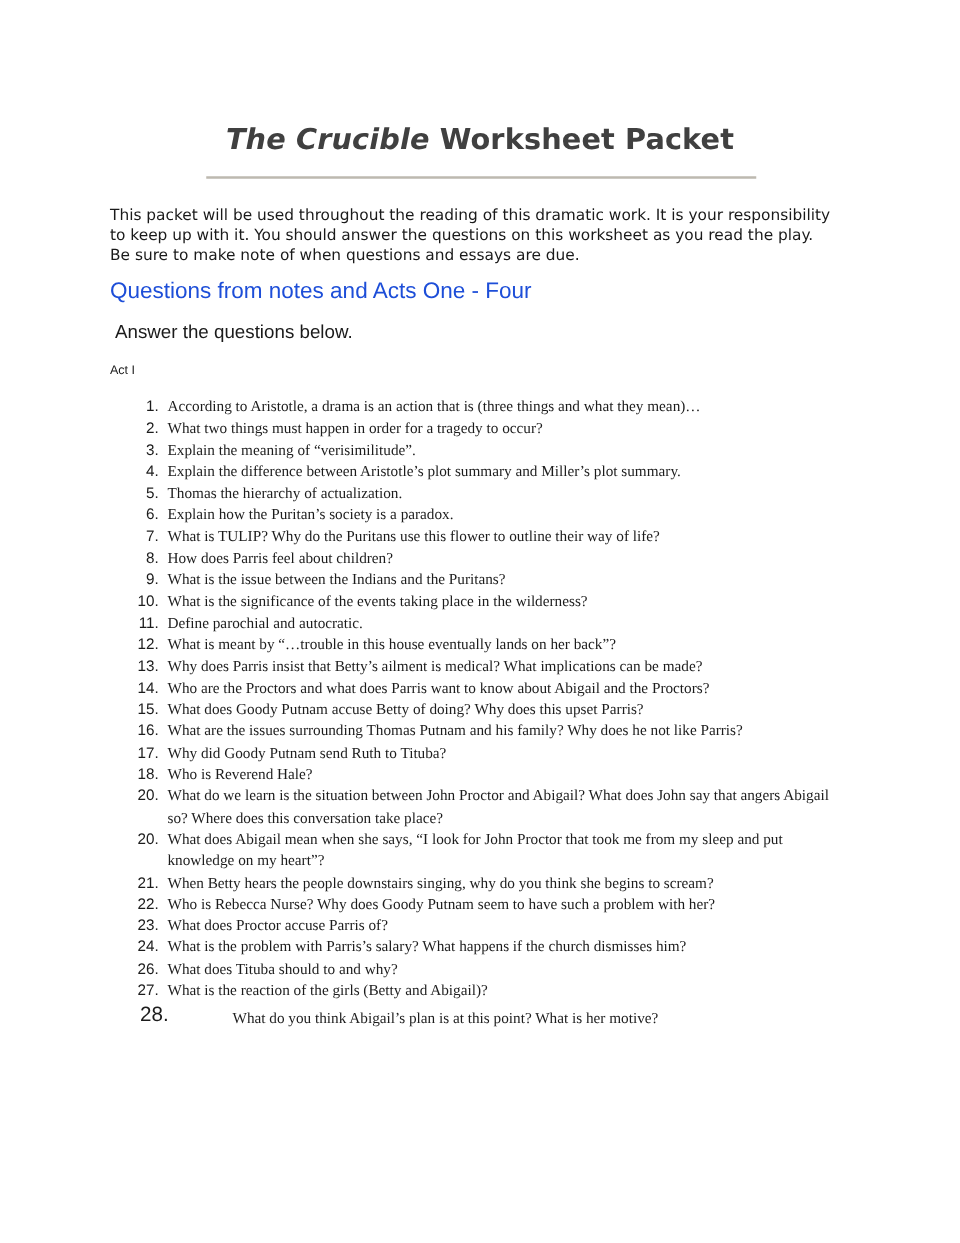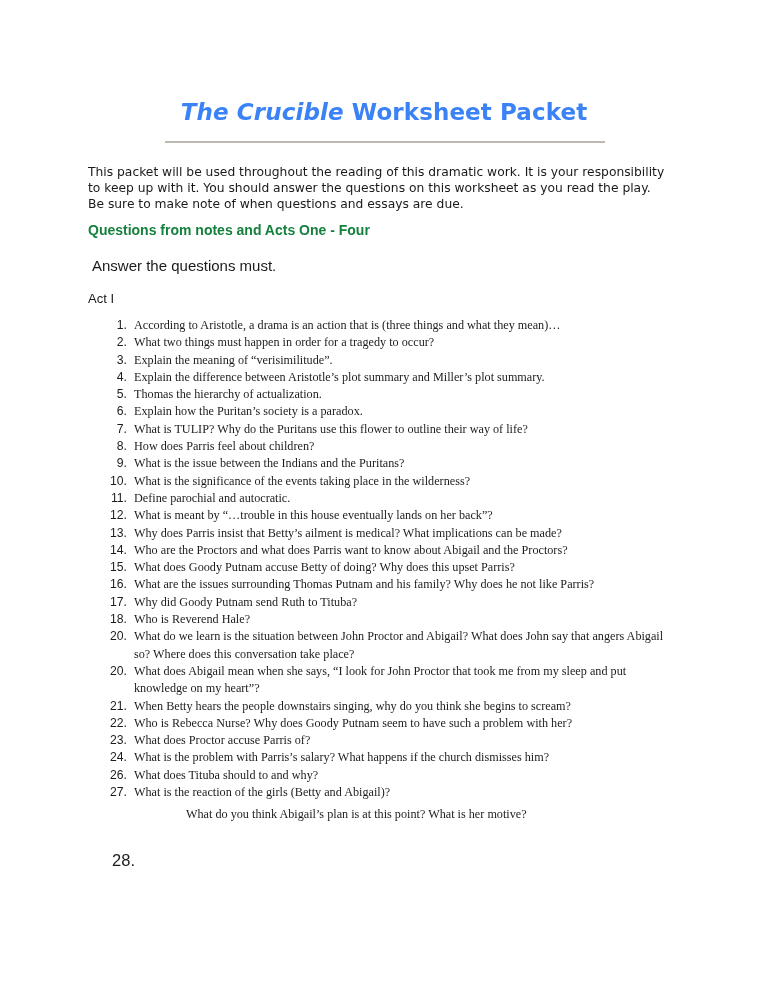--- a/index.html
+++ b/index.html
@@ -28,21 +28,21 @@
   
   .doc-title {
     position: absolute;
     left: 0;
     top: 84px;
     width: 768px;
     text-align: center;
     font-family: "DejaVu Sans", sans-serif;
     font-size: 23px;
     font-weight: bold;
-    color: #3b82f6;
+    color: #404040;
     letter-spacing: 0.1px;
     line-height: 1.2;
   }
   .doc-title .ital {
     font-style: italic;
   }
 
   
   .divider {
     position: absolute;
@@ -67,40 +67,39 @@
     color: #1a1a1a;
     text-align: left;
   }
 
   
   .sec-questions {
     position: absolute;
     left: 88px;
     top: 222px;
     font-family: "Liberation Sans", sans-serif;
-    font-size: 14px;
-    color: #15803d;
+    font-size: 18px;
+    color: #1d4ed8;
     white-space: nowrap;
-    font-weight: bold;
   }
   .sec-answer {
     position: absolute;
     left: 92px;
     top: 257px;
     font-family: "Liberation Sans", sans-serif;
     font-size: 15px;
     color: #1a1a1a;
     white-space: nowrap;
   }
   .sec-act {
     position: absolute;
     left: 88px;
     top: 291px;
     font-family: "Liberation Sans", sans-serif;
-    font-size: 13px;
+    font-size: 10px;
     color: #1a1a1a;
     white-space: nowrap;
   }
 
   
   .qlist {
     position: absolute;
     left: 104px;
     top: 317px;
     width: 576px;
@@ -134,42 +133,41 @@
   }
   
   .qitem.big-num {
     margin-top: 2px;
   }
   .qitem.big-num .qnum {
     font-size: 16.5px;
     line-height: 19px;
     padding-right: 3px;
     flex: 0 0 34px;
-    margin-top: 48px;
   }
   .qitem.big-num .qtext {
     line-height: 19px;
     padding-top: 2px;
     margin-left: 48px;
   }
 </style>
 </head>
 <body>
 
 <div class="page">
 
   <h1 class="doc-title"><span class="ital">The Crucible</span><span> Worksheet Packet</span></h1>
 
   <hr class="divider">
 
   <p class="intro">This packet will be used throughout the reading of this dramatic work. It is your responsibility to keep up with it. You should answer the questions on this worksheet as you read the play. Be sure to make note of when questions and essays are due.</p>
 
   <div class="sec-questions">Questions from notes and Acts One - Four</div>
 
-  <div class="sec-answer">Answer the questions must.</div>
+  <div class="sec-answer">Answer the questions below.</div>
 
   <div class="sec-act">Act I</div>
 
   <ol class="qlist">
     <li class="qitem">
         <span class="qnum">1.</span>
         <span class="qtext">According to Aristotle, a drama is an action that is (three things and what they mean)…</span>
       </li>
     <li class="qitem">
         <span class="qnum">2.</span>

